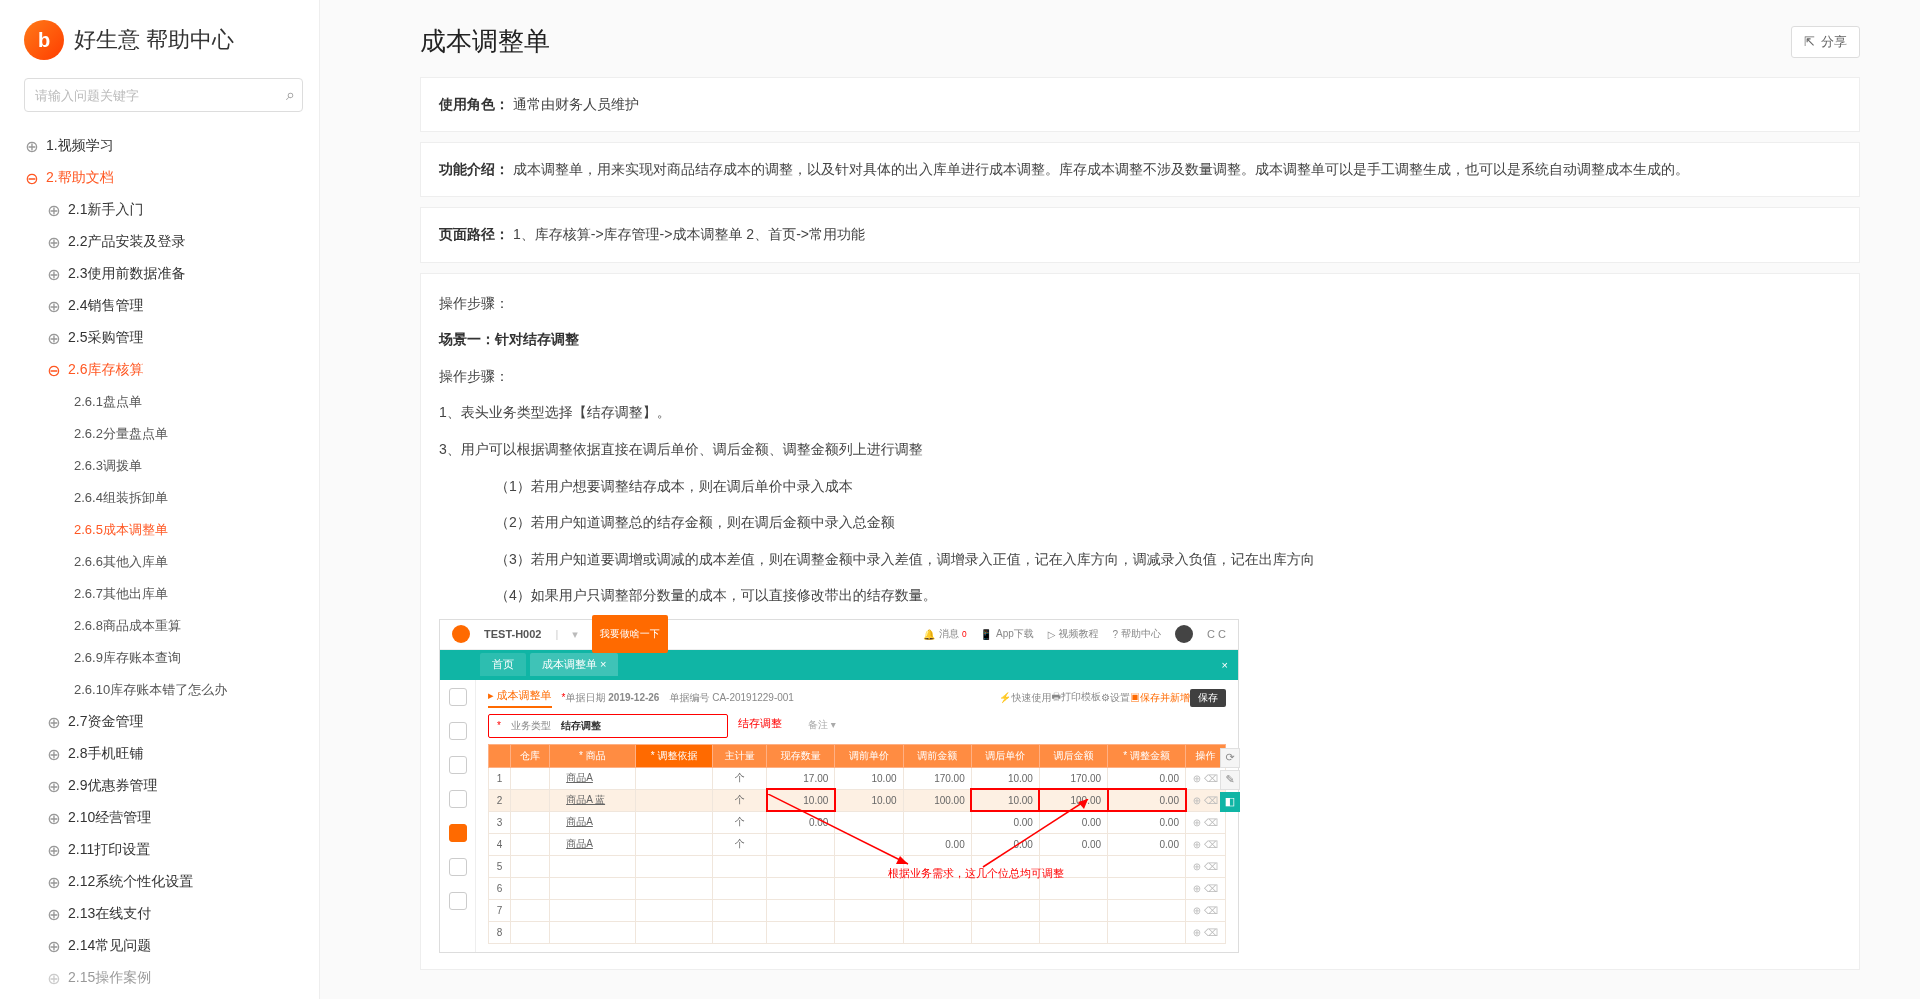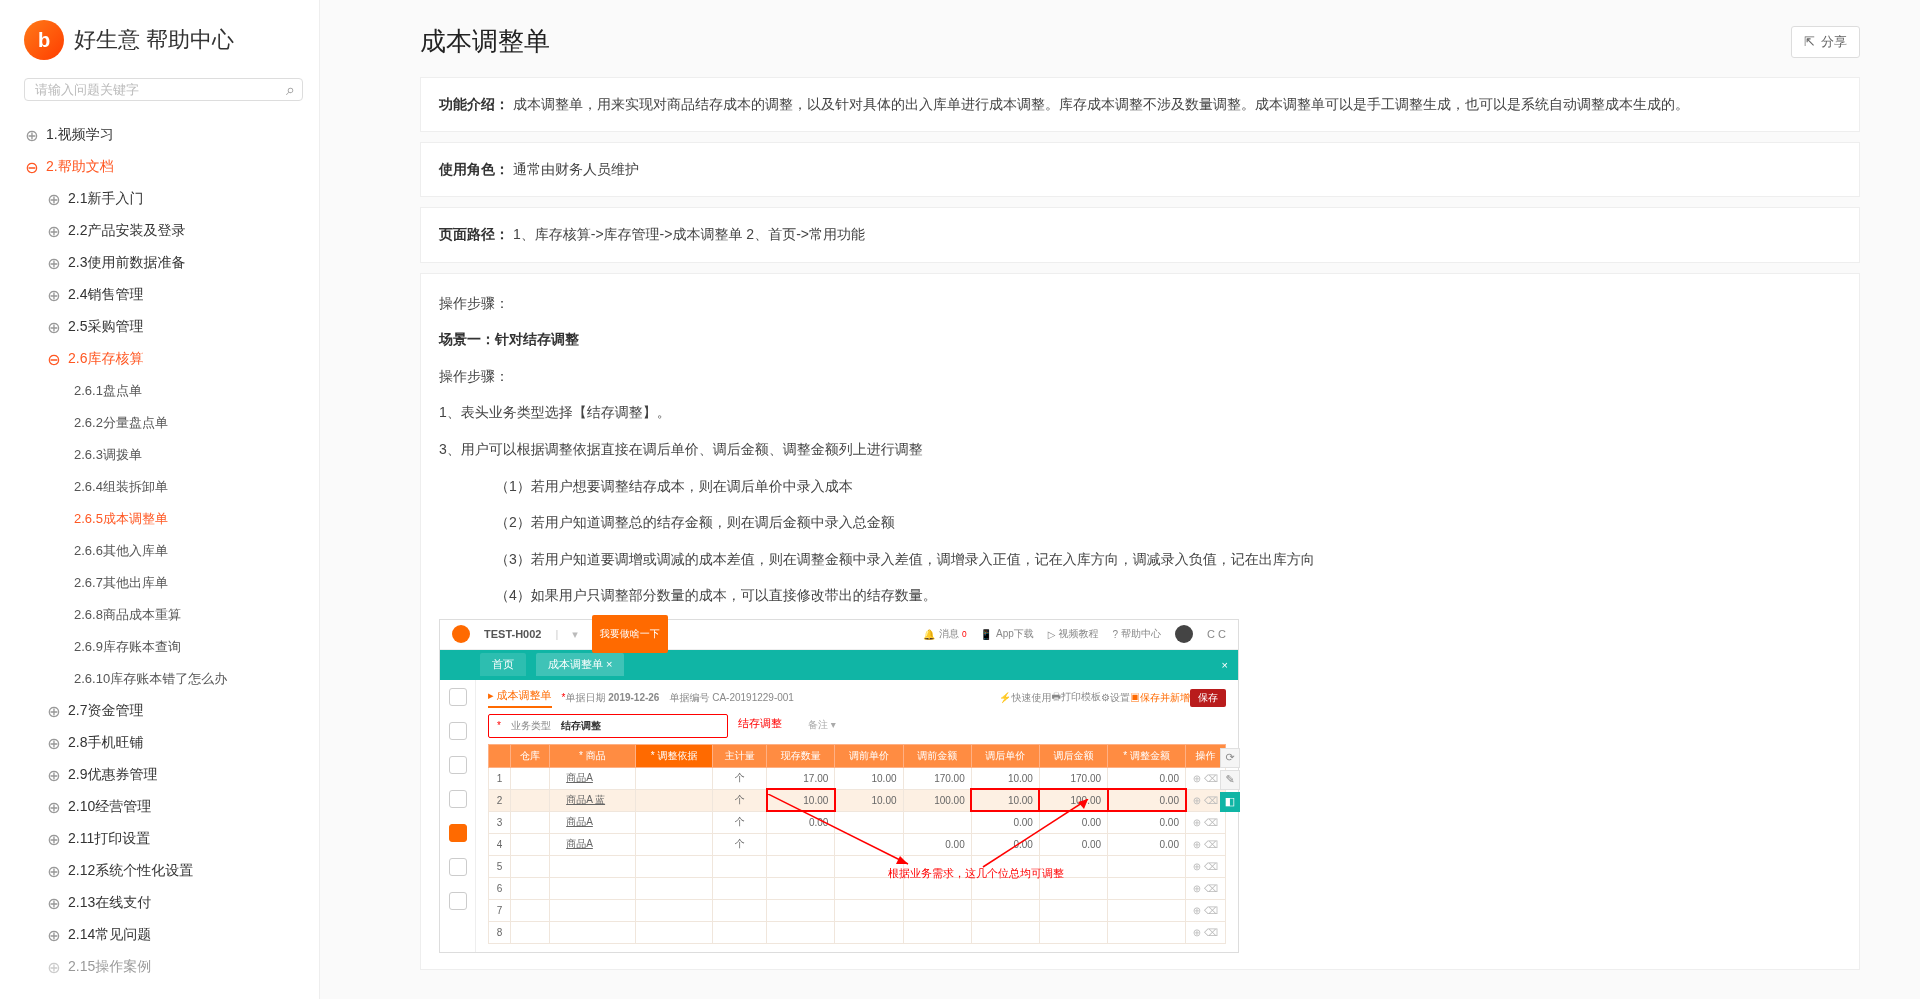--- a/index.html
+++ b/index.html
@@ -3,21 +3,21 @@
 <meta charset="utf-8">
 <style>
 * { margin: 0; padding: 0; box-sizing: border-box; font-family: "Microsoft YaHei", Arial, sans-serif; }
 body { background: #fff; color: #333; font-size: 14px; }
 .layout { display: flex; width: 1920px; height: 999px; }
 .sidebar { width: 320px; padding: 20px 16px 0 24px; border-right: 1px solid #eee; overflow-y: auto; }
 .logo-row { display: flex; align-items: center; margin-bottom: 18px; }
 .logo { width: 40px; height: 40px; border-radius: 50%; background: linear-gradient(135deg,#ff7a18,#ff3d00); display: flex; align-items: center; justify-content: center; color: #fff; font-weight: bold; font-size: 20px; margin-right: 10px; }
 .brand { font-size: 22px; font-weight: 500; color: #333; }
 .search-box { position: relative; margin-bottom: 18px; }
-.search-box input { width: 100%; height: 23px; border: 1px solid #ddd; border-radius: 4px; padding: 0 34px 0 10px; font-size: 13px; color: #666; }
+.search-box input { width: 100%; height: 34px; border: 1px solid #ddd; border-radius: 4px; padding: 0 34px 0 10px; font-size: 13px; color: #666; }
 .search-box input::placeholder { color: #bbb; }
 .search-box .icon-search { position: absolute; right: 8px; top: 50%; transform: translateY(-50%); color: #999; font-size: 16px; }
 .nav-list { list-style: none; }
 .nav-item { display: flex; align-items: center; height: 32px; cursor: pointer; color: #333; font-size: 14px; }
 .nav-item .bullet { width: 16px; height: 16px; display: inline-flex; align-items: center; justify-content: center; margin-right: 6px; font-size: 16px; color: #999; }
 .nav-item.expanded > .bullet { color: #ff5722; }
 .nav-item.expanded > .label { color: #ff5722; }
 .nav-item.active > .label { color: #ff5722; }
 .nav-item .label { flex: 1; }
 .nav-sub { list-style: none; padding-left: 22px; }
@@ -38,33 +38,33 @@
 .content-block .scene { font-weight: 600; color: #333; margin-bottom: 10px; }
 .indent2 { padding-left: 56px; }
 .screenshot { margin-top: 6px; }
 .screenshot .shot-body { border: 1px solid #ddd; background: #fff; width: 800px; font-size: 11px; }
 .shot-top { height: 30px; display: flex; align-items: center; padding: 0 12px; color: #888; gap: 14px; border-bottom: 1px solid #eee; }
 .shot-top .left-logo { width: 18px; height: 18px; border-radius: 50%; background: #ff6a00; }
 .shot-top .tenant { font-weight: 600; color: #555; font-size: 11px; }
 .shot-top .spacer { flex: 1; }
 .shot-top .chip { font-size: 10px; color: #888; display: inline-flex; align-items: center; gap: 3px; }
 .shot-top .avatar { width: 18px; height: 18px; border-radius: 50%; background: #444; }
-.shot-tabs { height: 30px; background: #10b5a5; display: flex; align-items: center; padding-left: 40px; gap: 10px; color: #fff; font-size: 11px; }
+.shot-tabs { height: 30px; background: #10b5a5; display: flex; align-items: center; padding-left: 40px; gap: 4px; color: #fff; font-size: 11px; }
 .shot-tabs .tab { background: rgba(255,255,255,0.2); padding: 4px 12px; border-radius: 2px 2px 0 0; }
 .shot-tabs .tab.first { background: rgba(255,255,255,0.12); }
 .shot-tabs .close { margin-left: auto; padding: 0 10px; }
 .shot-main { display: flex; }
 .shot-nav { width: 36px; background: #fff; border-right: 1px solid #eee; display: flex; flex-direction: column; align-items: center; padding-top: 8px; gap: 16px; }
 .shot-nav .navicon { width: 18px; height: 18px; border: 1px solid #ccc; border-radius: 3px; }
 .shot-nav .navicon.active { background: #ff6a00; border-color: #ff6a00; }
 .shot-content { flex: 1; padding: 8px 12px; position: relative; }
 .shot-bar { display: flex; align-items: center; gap: 10px; font-size: 10px; color: #888; margin-bottom: 6px; }
 .shot-bar .orange-tab { border-bottom: 2px solid #ff6a00; color: #ff6a00; padding-bottom: 3px; font-size: 11px; }
 .shot-bar .right { margin-left: auto; display: flex; align-items: center; }
-.shot-bar .save-btn { background: #b91c1c; color: #fff; padding: 2px 8px; border-radius: 2px; font-size: 10px; }
+.shot-bar .save-btn { background: #404040; color: #fff; padding: 2px 8px; border-radius: 2px; font-size: 10px; }
 .filter-row { border: 1px solid #ff0000; border-radius: 2px; padding: 4px 8px; display: flex; align-items: center; gap: 10px; margin-bottom: 0; width: 240px; position: relative; font-size: 10px; }
 .filter-row .star { color: #ff0000; }
 .filter-row .flabel { color: #888; }
 .filter-row .fval { color: #333; font-weight: 600; }
 .anno-red { position: absolute; color: #ff0000; font-size: 11px; font-weight: 500; white-space: nowrap; }
 .tbl { width: 100%; border-collapse: collapse; margin-top: 6px; font-size: 10px; }
 .tbl th { background: #ff8c42; color: #fff; font-weight: normal; padding: 4px 3px; border: 1px solid #ffb084; font-size: 10px; }
 .tbl th.orange-cell { background: #ff6a00; }
 .tbl th.star-col::before { content: "* "; color: #fff; }
 .tbl td { border: 1px solid #f0e6dc; padding: 3px; text-align: center; color: #666; height: 22px; }
@@ -201,24 +201,24 @@
   <main class="main">
     <div class="title-row">
       <h1 class="page-title">成本调整单</h1>
       <button class="share-btn">
         <span>⇱</span>
         <span>分享</span>
       </button>
     </div>
 
     <div class="info-card">
+      <span class="lbl">使用角色：</span><span>通常由财务人员维护</span>
+    </div>
+    <div class="info-card">
       <span class="lbl">功能介绍：</span><span>成本调整单，用来实现对商品结存成本的调整，以及针对具体的出入库单进行成本调整。库存成本调整不涉及数量调整。成本调整单可以是手工调整生成，也可以是系统自动调整成本生成的。</span>
-    </div>
-    <div class="info-card">
-      <span class="lbl">使用角色：</span><span>通常由财务人员维护</span>
     </div>
     <div class="info-card">
       <span class="lbl">页面路径：</span><span>1、库存核算-&gt;库存管理-&gt;成本调整单 2、首页-&gt;常用功能</span>
     </div>
 
     <div class="content-block">
       <p>操作步骤：</p>
       <p class="scene">场景一：针对结存调整</p>
       <p>操作步骤：</p>
       <p>1、表头业务类型选择【结存调整】。</p>

